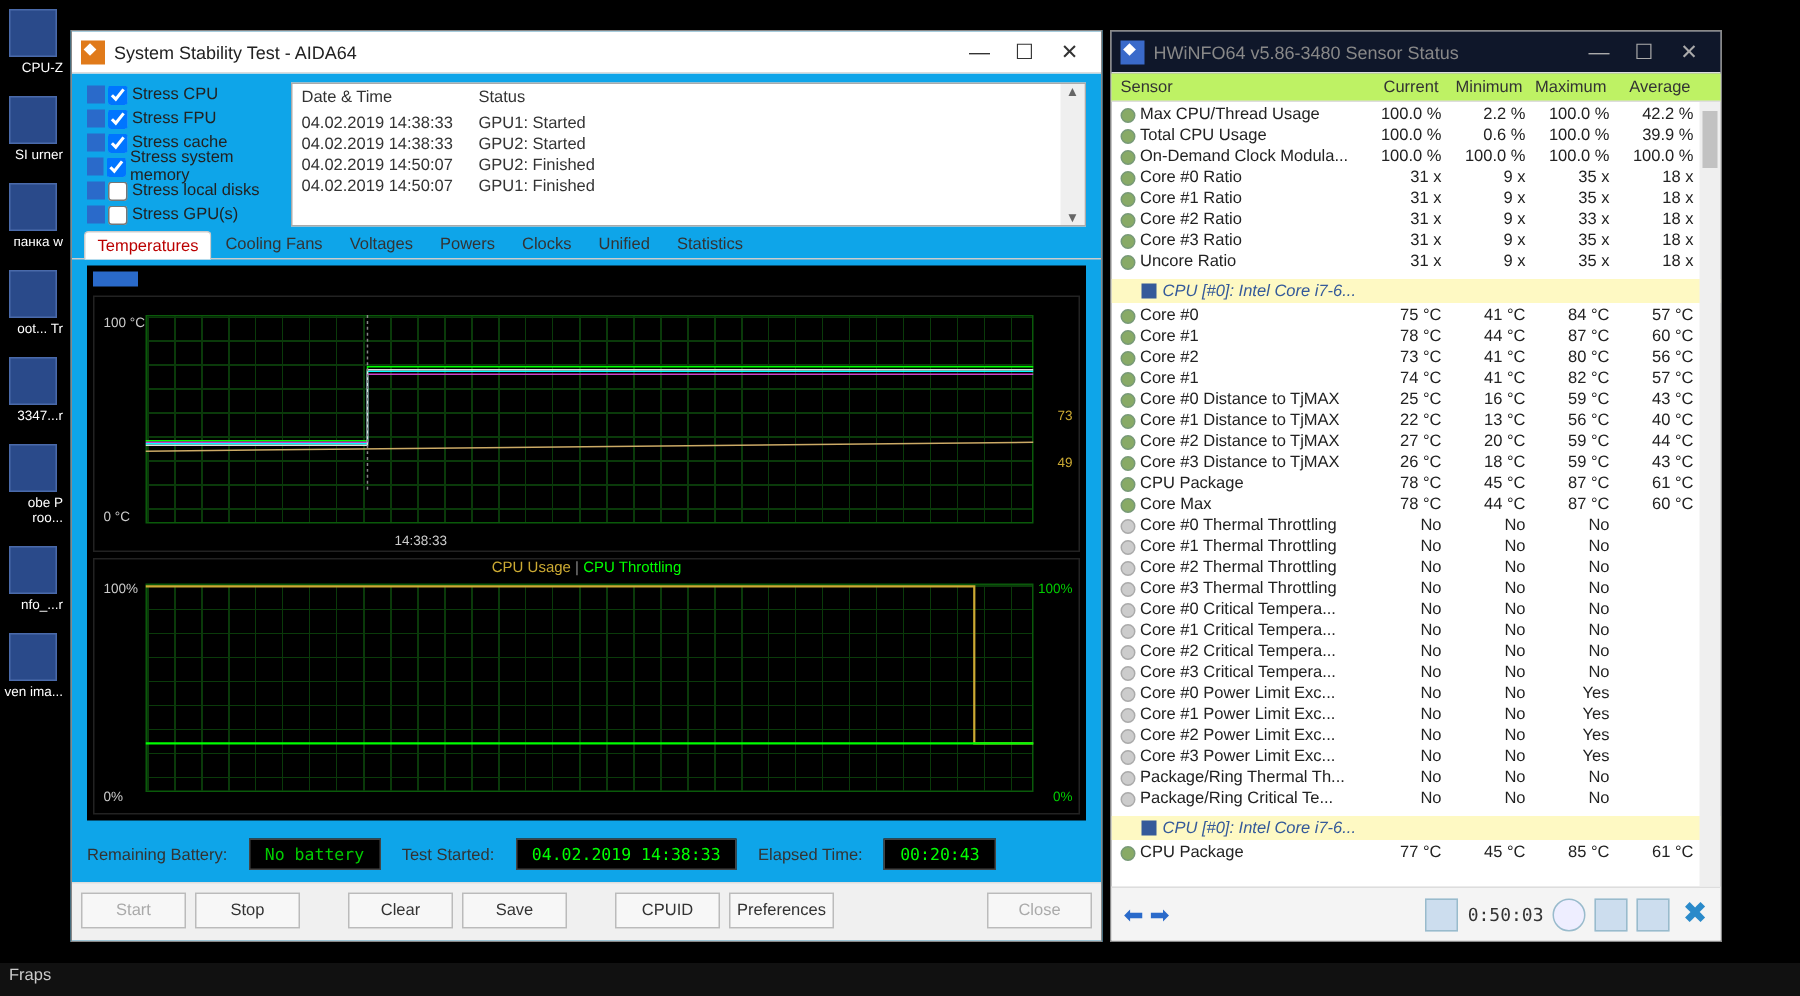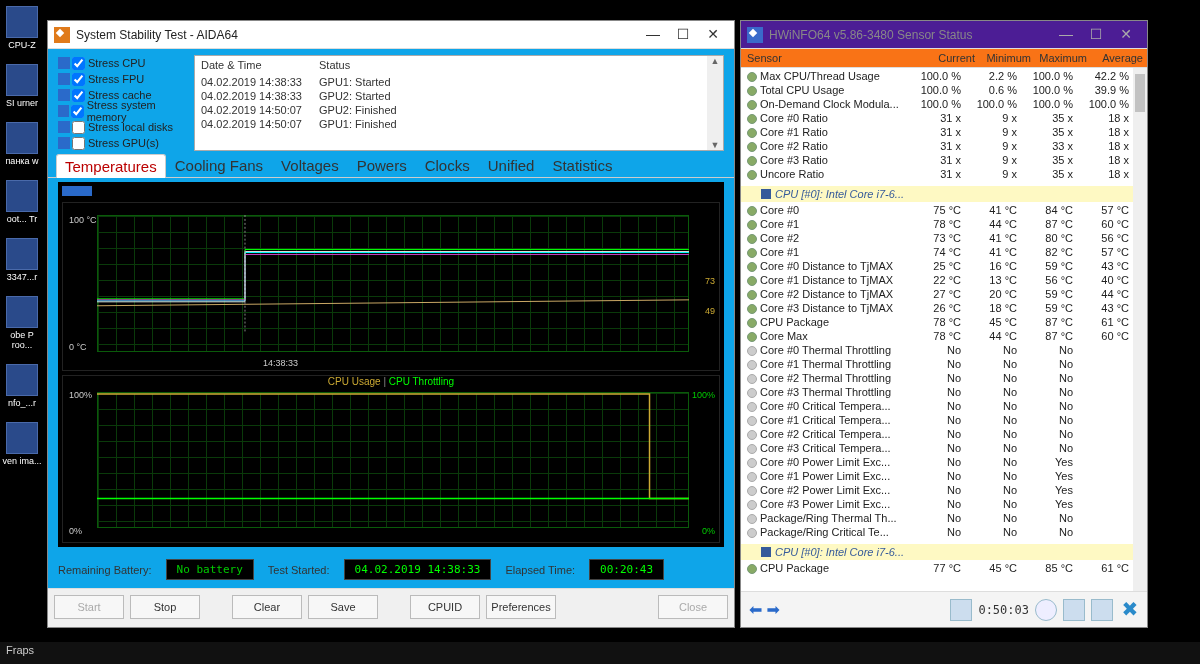--- a/index.html
+++ b/index.html
@@ -1,20 +1,20 @@
 <!DOCTYPE html>
 <html><head>
 <meta charset="utf-8">
 <style>
 * { margin: 0; padding: 0; box-sizing: border-box; font-family: "Segoe UI", Tahoma, sans-serif; }
 body { background: #000; width: 1200px; height: 664px; position: relative; overflow: hidden; }
 
 
 .desktop { position: absolute; left: 0; top: 0; width: 45px; height: 664px; }
-.desktop-icon { width: 40px; text-align: center; color: #fff; font-size: 9px; margin: 6px 2px 14px; }
+.desktop-icon { width: 40px; text-align: right; color: #fff; font-size: 9px; margin: 6px 2px 14px; }
 .desktop-icon .iconbox { width: 32px; height: 32px; margin: 0 auto 2px; background: #2a4a8a; border: 1px solid #4a6aaa; }
 .taskbar { position: absolute; left: 0; bottom: 0; width: 100%; height: 22px; background: #111; padding: 2px 6px; color:#ccc; font-size:11px; }
 
 
 .aida { position: absolute; left: 47px; top: 20px; width: 688px; height: 608px; background: #0ea5e9; border: 1px solid #888; display:flex; flex-direction:column; }
 .titlebar { height: 28px; background: #fff; display:flex; align-items:center; padding: 0 6px; border-bottom:1px solid #ddd; }
 .titlebar .ico { width:16px; height:16px; background:#e07a1a; margin-right:6px; position:relative; }
 .titlebar .ico:after{content:""; position:absolute; left:3px; top:3px; width:6px; height:6px; background:#fff; transform:rotate(45deg);}
 .titlebar .title { font-size:12px; color:#222; flex:1; }
 .winbtn { width:30px; height:22px; text-align:center; line-height:20px; font-size:14px; color:#333; }
@@ -27,21 +27,21 @@
 
 .logbox { flex:1; border:1px solid #aaa; background:#fff; position:relative; height:96px; overflow:hidden; }
 .logheader { display:flex; font-size:11px; color:#333; padding:3px 6px; border-bottom:1px solid transparent; }
 .logheader .dt{ width:118px; }
 .logrow { display:flex; font-size:11px; color:#333; padding:1px 6px; }
 .logrow .dt{ width:118px; }
 .logbox .sb{ position:absolute; right:0; top:0; width:16px; height:100%; background:#efefef; }
 .logbox .sb:before{content:"▲"; position:absolute; top:0; left:0; width:16px; text-align:center; font-size:9px; color:#666;}
 .logbox .sb:after{content:"▼"; position:absolute; bottom:0; left:0; width:16px; text-align:center; font-size:9px; color:#666;}
 
-.tabs { display:flex; padding: 0 8px; font-size:15px; border-bottom:1px solid #ccc; }
+.tabs { display:flex; padding: 0 8px; font-size:11px; border-bottom:1px solid #ccc; }
 .tab { padding:3px 8px; color:#333; border:1px solid transparent; border-bottom:none; }
 .tab.active { background:#fff; border-color:#ccc; color:#b00; border-radius:3px 3px 0 0; position:relative; top:1px; }
 
 .chartsarea{ flex:1; background:#000; margin:4px 10px; padding:4px; display:flex; flex-direction:column; gap:4px; }
 .colorbar{ height:10px; background:#2a6aca; width:30px; margin-bottom:2px;}
 .chart{ flex:1; background:#000; position:relative; border:1px solid #222; }
 .chart-legend{ text-align:center; font-size:10px; padding:2px; }
 .legend-item{ display:inline-flex; align-items:center; margin:0 4px; }
 .legend-item input{ margin-right:3px; }
 .legend-item .lc1{color:#0f0;} .legend-item .lc2{color:#0ff;} .legend-item .lc3{color:#c4c;} .legend-item .lc4{color:#ddd;} .legend-item .lc5{color:#c8a;}
@@ -62,25 +62,25 @@
   repeating-linear-gradient(to right, #0a3a0a 0 1px, transparent 1px 18px),
   repeating-linear-gradient(to bottom, #0a3a0a 0 1px, transparent 1px 16px);
   border:1px solid #0a5a0a;
 }
 .chart .ylab{ position:absolute; left:6px; font-size:9px; color:#ccc; }
 .chart .rlab{ position:absolute; right:4px; font-size:9px; color:#ca3; }
 .chart .xlab{ position:absolute; bottom:2px; font-size:9px; color:#ccc; }
 
 
 .hwi { position: absolute; left: 740px; top: 20px; width: 408px; height: 608px; background: #fff; border:1px solid #888; display:flex; flex-direction:column; }
-.hwi .titlebar{ background:#4c1d95; }
+.hwi .titlebar{ background:#0f172a; }
 .hwi .titlebar .ico{ background:#3a6aca; }
 .hwi .titlebar .title{ color:#888; }
 .hwi .winbtn{ color:#aaa; }
-.hwi-head{ display:flex; font-size:11px; color:#333; padding:3px 4px 3px 6px; background:#f97316; border-bottom:1px solid #ddd; }
+.hwi-head{ display:flex; font-size:11px; color:#333; padding:3px 20px 3px 6px; background:#bef264; border-bottom:1px solid #ddd; }
 .hwi-head .sensor{ flex:1; }
 .hwi-head .col{ width:56px; text-align:right; }
 .hwi-body{ flex:1; overflow:hidden; position:relative; }
 .hwi-body .sb{ position:absolute; right:0; top:0; width:14px; height:100%; background:#efefef; }
 .hwi-body .sb .thumb{ position:absolute; left:2px; top:6px; width:10px; height:38px; background:#c2c2c2; }
 .hwi-row{ display:flex; font-size:11px; color:#222; padding:0 18px 0 6px; height:14px; align-items:flex-end; }
 .hwi-row .bullet{ width:10px; height:10px; border-radius:50%; background:#8a6; margin-right:3px; flex-shrink:0; border:1px solid #797;}
 .hwi-row.gray .bullet{ background:#ccc; border-color:#aaa;}
 .hwi-row .name{ flex:1; white-space:nowrap; overflow:hidden; text-overflow:ellipsis; }
 .hwi-row .col{ width:56px; text-align:right; }

